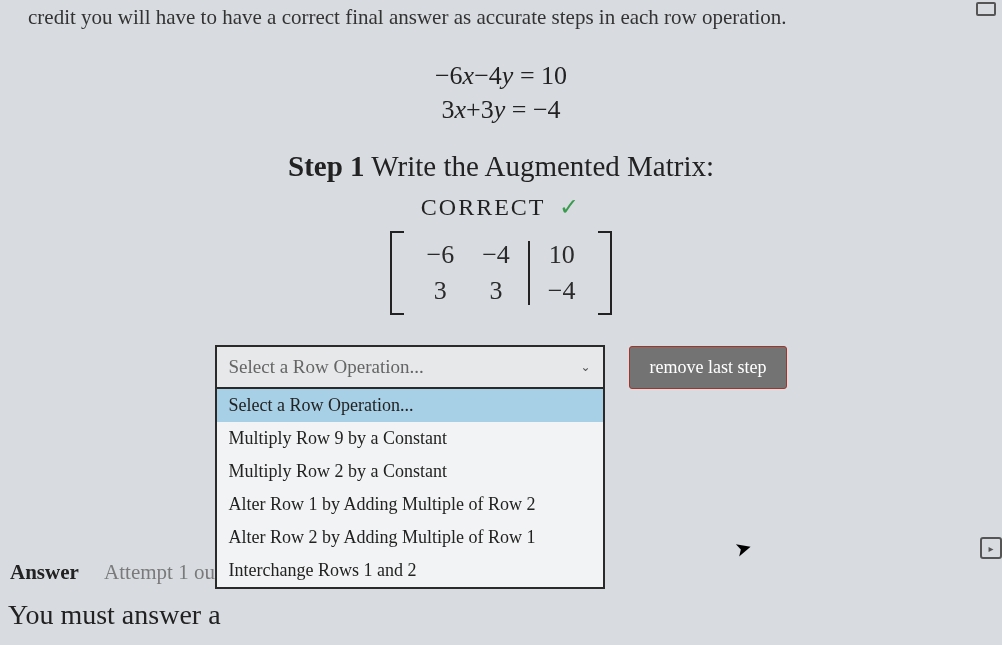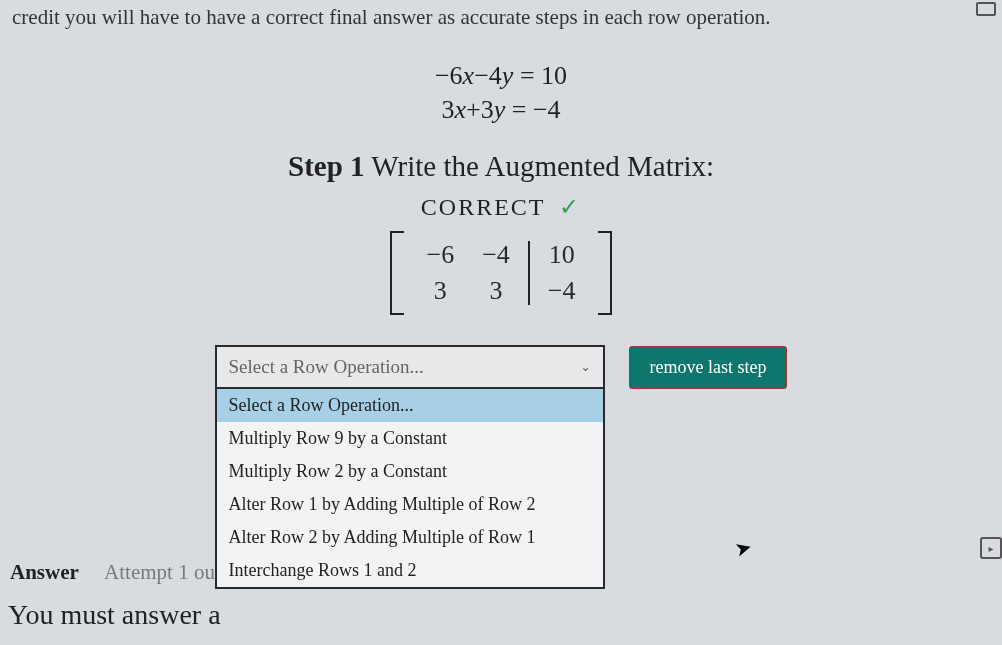--- a/index.html
+++ b/index.html
@@ -6,21 +6,21 @@
     body {
       font-family: Georgia, 'Times New Roman', serif;
       background: #d8dce0;
       color: #2a2a2a;
       width: 1002px;
       height: 645px;
       overflow: hidden;
       position: relative;
     }
     .container {
-      padding: 0 12px;
+      padding: 0 28px;
     }
     .intro-text {
       font-size: 21px;
       color: #333;
       padding: 4px 0 20px 0;
       line-height: 1.3;
     }
     .equations {
       text-align: center;
       font-size: 26px;
@@ -137,21 +137,21 @@
       padding: 6px 12px;
       font-family: Georgia, serif;
       font-size: 18px;
       color: #222;
       cursor: pointer;
     }
     .dropdown-item.highlight {
       background: #a7d0e6;
     }
     .remove-btn {
-      background: #0f766e;
+      background: #737373;
       color: #fff;
       font-family: Georgia, serif;
       font-size: 18px;
       border: 1px solid #a63328;
       padding: 10px 20px;
       border-radius: 3px;
       cursor: pointer;
     }
     .answer-section {
       position: absolute;

